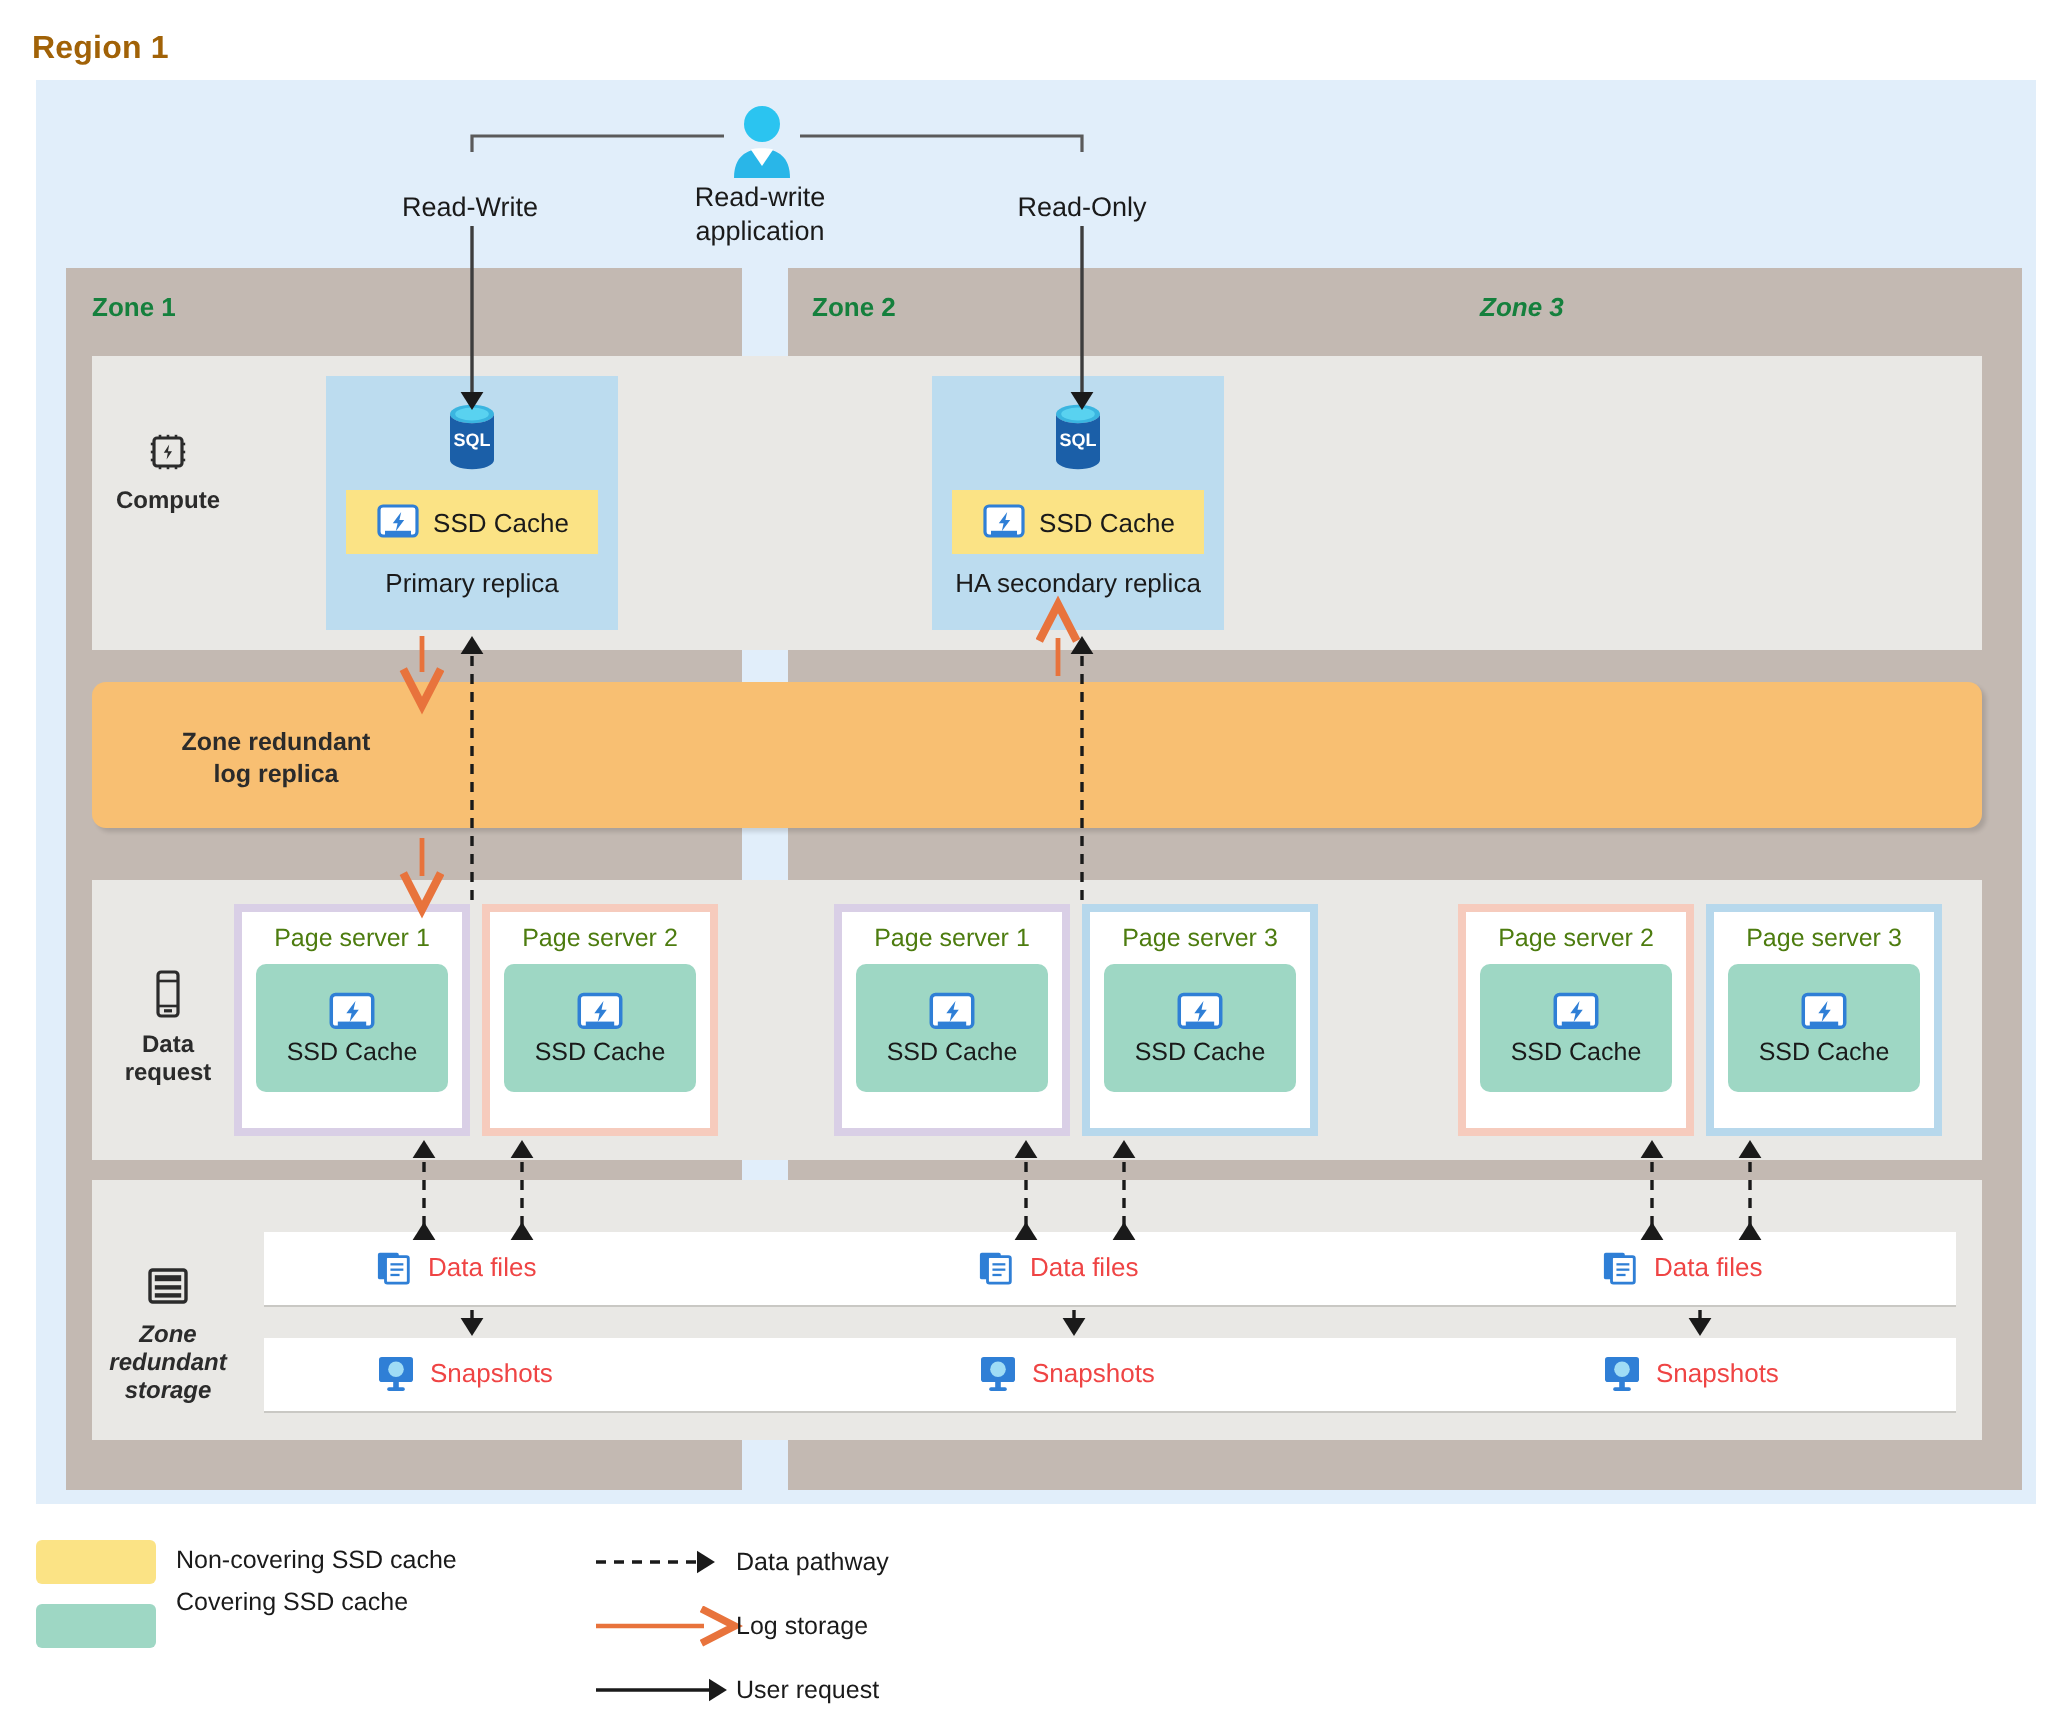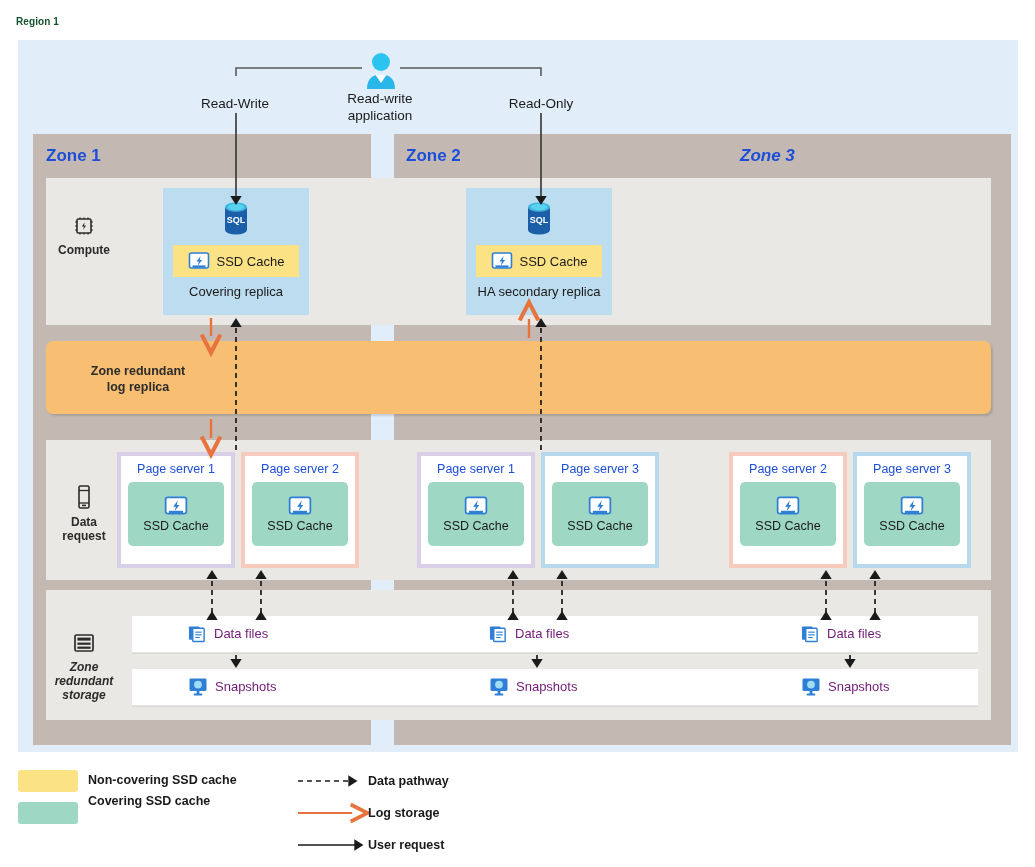--- a/index.html
+++ b/index.html
@@ -9,21 +9,21 @@
     font-family:"Liberation Sans", sans-serif;
     color:#1a1a1a;
     overflow:hidden;
     position:relative;
   }
   .abs{position:absolute;box-sizing:border-box;}
 
   
   #region-title{
     left:16px;top:16px;
-    font-size:10px;font-weight:bold;color:#14532d;
+    font-size:16px;font-weight:bold;color:#a16207;
     letter-spacing:.1px;
   }
 
   
   #region-panel{
     left:18px;top:40px;width:1000px;height:712px;
     background:#e1eefa;
   }
   #app-icon{
     left:363px;top:52px;width:36px;height:38px;
@@ -37,21 +37,21 @@
   #lbl-read-only{left:480px;top:95px;width:122px;}
 
   
   .zone-band{
     background:#c3b9b2;
   }
   #zone1-band{left:33px;top:134px;width:338px;height:611px;}
   #zone2-band{left:394px;top:134px;width:312px;height:611px;}
   #zone3-band{left:706px;top:134px;width:305px;height:611px;}
   .zone-title{
-    position:absolute;font-size:17px;font-weight:bold;color:#1d4ed8;
+    position:absolute;font-size:13px;font-weight:bold;color:#15803d;
     top:146px;
   }
   #zone1-title{left:46px;}
   #zone2-title{left:406px;}
   #zone3-title{left:740px;font-style:italic;}
 
   
   .row-panel{background:#e9e8e5;}
   #compute-row{left:46px;top:178px;width:945px;height:147px;}
   #pageserver-row{left:46px;top:440px;width:945px;height:140px;}
@@ -95,43 +95,43 @@
     font-size:13px;color:#1a1a1a;
   }
   .ps-outer{position:absolute;top:452px;width:118px;height:116px;}
   .ps-purple{background:#d9cfe6;}
   .ps-salmon{background:#f6cbbd;}
   .ps-blue{background:#b7d8ec;}
   .ps-inner{
     position:absolute;left:4px;top:4px;right:4px;bottom:4px;
     background:#ffffff;text-align:center;
   }
-  .ps-title{font-size:12.5px;color:#1d4ed8;margin-top:6px;}
+  .ps-title{font-size:12.5px;color:#4d7c0f;margin-top:6px;}
   .cache-green{
     margin:6px 7px 0 7px;background:#9ed7c4;height:64px;border-radius:5px;
     display:flex;flex-direction:column;align-items:center;justify-content:center;
     gap:2px;font-size:12.5px;color:#1a1a1a;
   }
 
   
   .store-strip{
     position:absolute;left:132px;width:846px;height:37px;background:#ffffff;
   }
   #strip-data{top:616px;}
   #strip-snap{top:669px;}
   .store-item{
     position:absolute;display:flex;align-items:center;gap:7px;
-    font-size:13px;color:#701a75;top:8px;
+    font-size:13px;color:#ef4444;top:8px;
   }
 
   
   #legend{left:18px;top:766px;width:1000px;height:95px;}
   .swatch{position:absolute;width:60px;height:22px;border-radius:3px;}
   .legend-text{
-    position:absolute;font-size:12.5px;font-weight:bold;color:#1a1a1a;
+    position:absolute;font-size:12.5px;font-weight:normal;color:#1a1a1a;
   }
 
   svg.ov{position:absolute;left:0;top:0;pointer-events:none;}
 </style>
 </head>
 <body>
 
 <div class="abs" id="region-title">Region 1</div>
 
 <div class="abs" id="region-panel"></div>
@@ -207,21 +207,21 @@
     <text x="17" y="23" font-family="Liberation Sans, sans-serif" font-size="9" font-weight="bold" fill="#ffffff" text-anchor="middle">SQL</text>
   </svg>
   <div class="cache-yellow">
     <svg width="22" height="20" viewBox="0 0 22 20">
       <rect x="1.5" y="2" width="19" height="15" rx="2" fill="#ffffff" stroke="#2f7fd6" stroke-width="1.6"></rect>
       <path d="M12.6 5 L8.4 10.6 H10.8 L9.9 14.6 L14.1 9 H11.7 Z" fill="#2f7fd6"></path>
       <rect x="4.5" y="14.4" width="13" height="2.2" fill="#2f7fd6"></rect>
     </svg>
     <span>SSD Cache</span>
   </div>
-  <div class="replica-name">Covering replica</div>
+  <div class="replica-name">Primary replica</div>
 </div>
 
 <div class="abs replica" id="replica-ha">
   <svg class="sql-icon" width="34" height="38" viewBox="0 0 34 38">
     <ellipse cx="17" cy="7" rx="11" ry="4.6" fill="#3ab5e0"></ellipse>
     <path d="M6 7 V30 a11 4.6 0 0 0 22 0 V7 a11 4.6 0 0 1 -22 0 Z" fill="#1b5fa8"></path>
     <ellipse cx="17" cy="7" rx="8.4" ry="3.2" fill="#59d2f0"></ellipse>
     <text x="17" y="23" font-family="Liberation Sans, sans-serif" font-size="9" font-weight="bold" fill="#ffffff" text-anchor="middle">SQL</text>
   </svg>
   <div class="cache-yellow">

